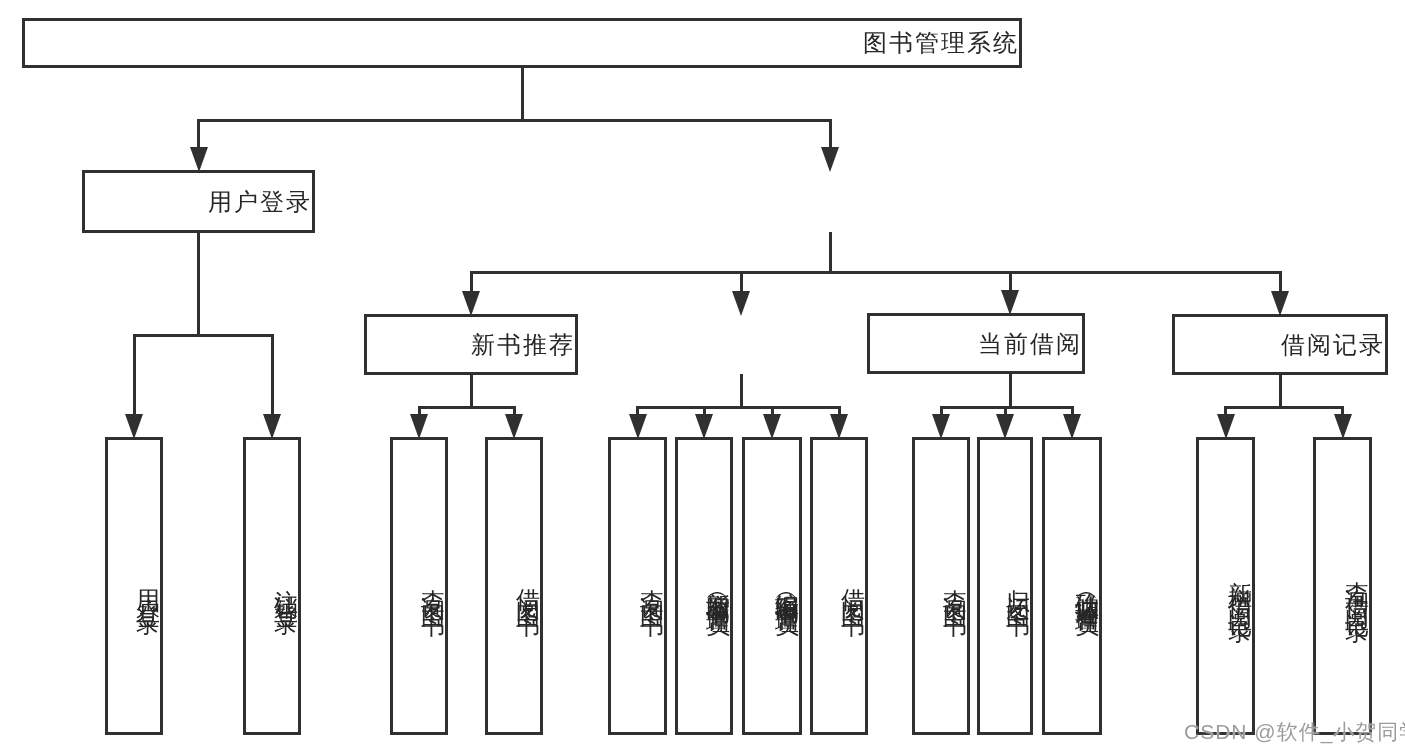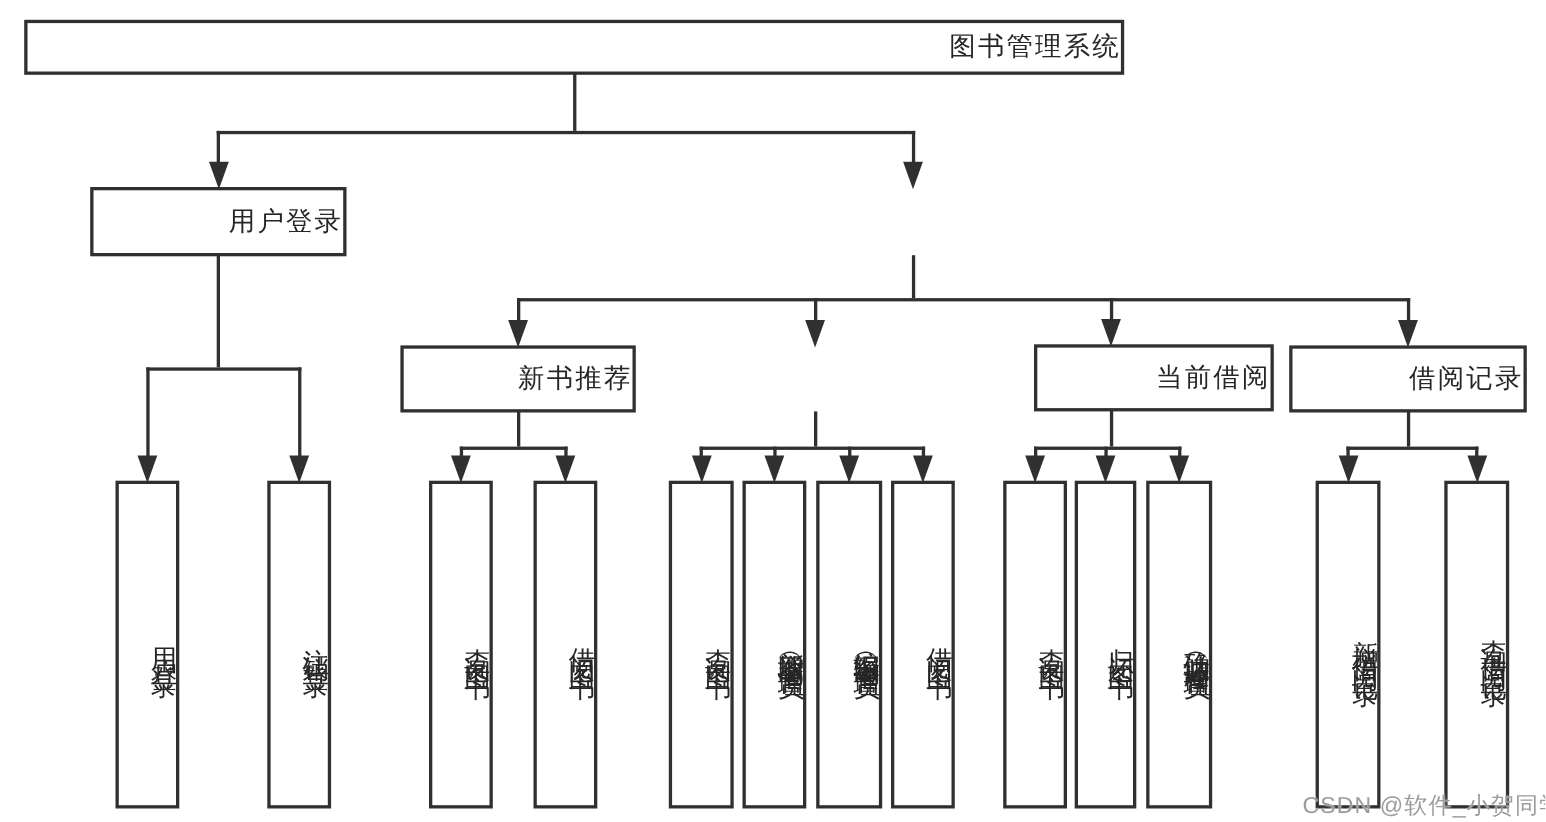--- a/index.html
+++ b/index.html
@@ -68,21 +68,21 @@
   <span class="watermark">CSDN @软件_小贺同学</span>
 <div class="node" style="left: 22px; top: 18px; width: 1000px; height: 50px; background: rgb(255, 255, 255);">
       <span class="node-label">图书管理系统</span>
     </div>
     <div class="node" style="left: 82px; top: 170px; width: 233px; height: 63px; background: rgb(255, 255, 255);">
       <span class="node-label">用户登录</span>
     </div>
     <div class="node" style="left: 364px; top: 314px; width: 214px; height: 61px; background: rgb(255, 255, 255);">
       <span class="node-label">新书推荐</span>
     </div>
-    <div class="node" style="left: 940px; top: 313px; width: 218px; height: 61px; background: rgb(255, 255, 255);">
+    <div class="node" style="left: 867px; top: 313px; width: 218px; height: 61px; background: rgb(255, 255, 255);">
       <span class="node-label">当前借阅</span>
     </div>
     <div class="node" style="left: 1172px; top: 314px; width: 216px; height: 61px; background: rgb(255, 255, 255);">
       <span class="node-label">借阅记录</span>
     </div>
     <div class="node vertical" style="left: 105px; top: 437px; width: 58px; height: 298px; background: rgb(255, 255, 255);">
       <span class="node-label">用户登录</span>
     </div>
     <div class="node vertical" style="left: 243px; top: 437px; width: 58px; height: 298px; background: rgb(255, 255, 255);">
       <span class="node-label">注销登录</span>

